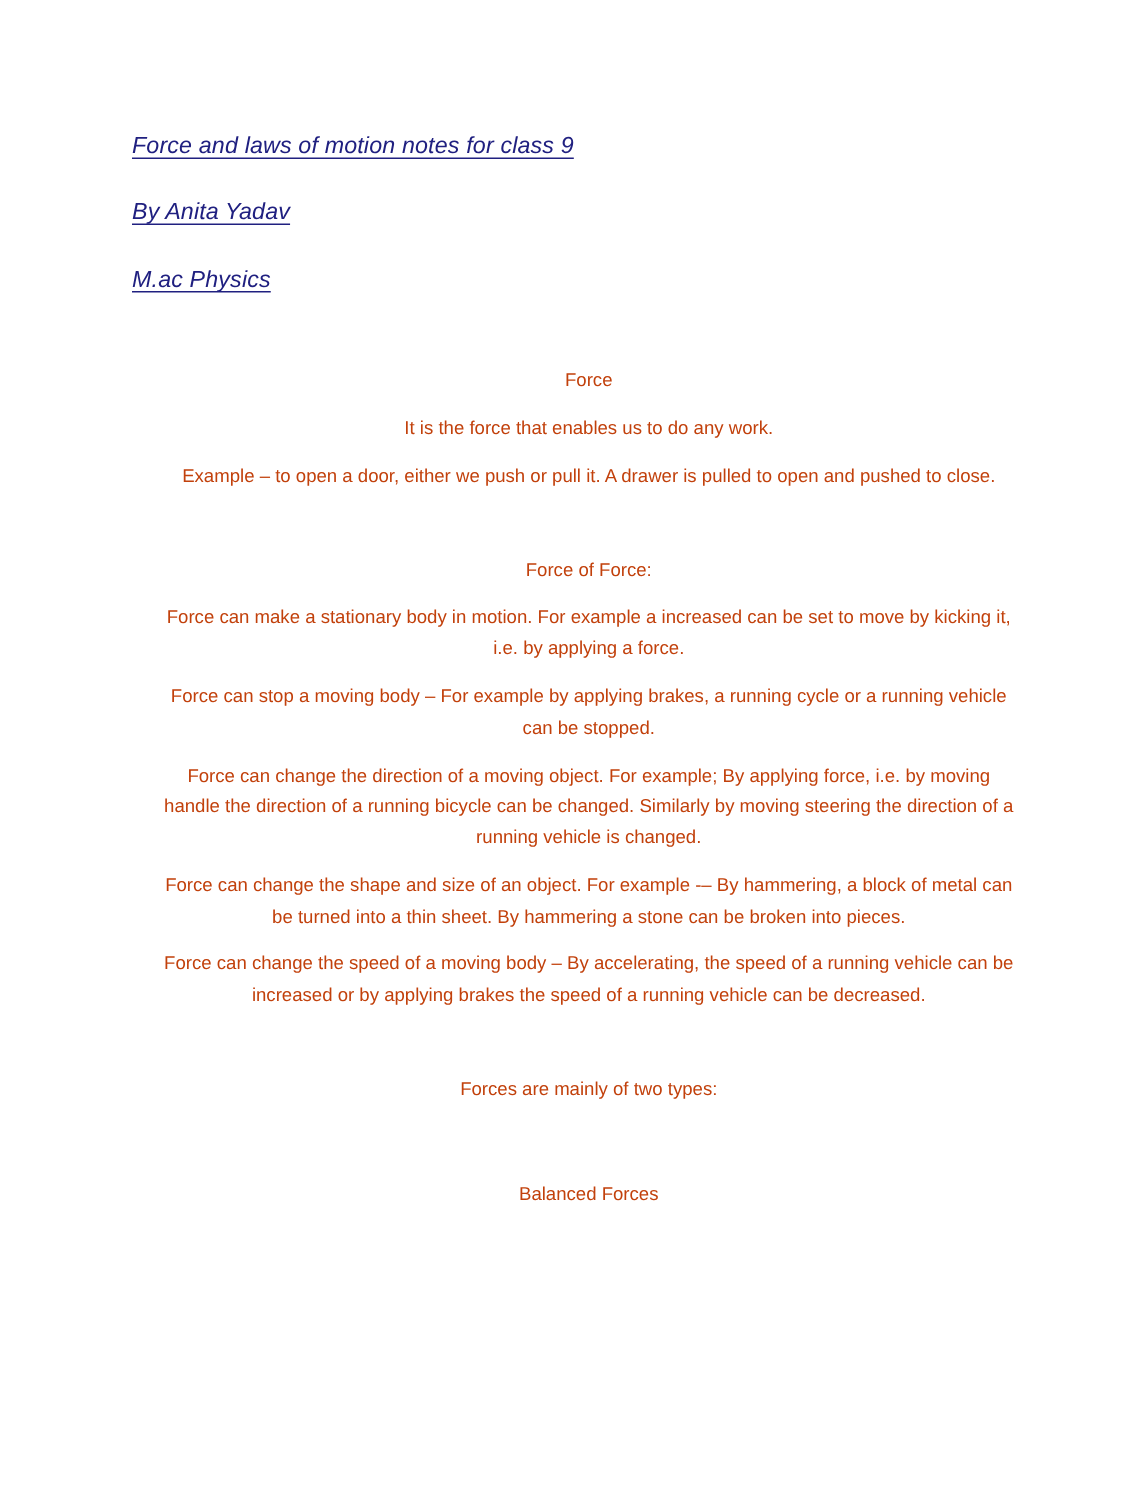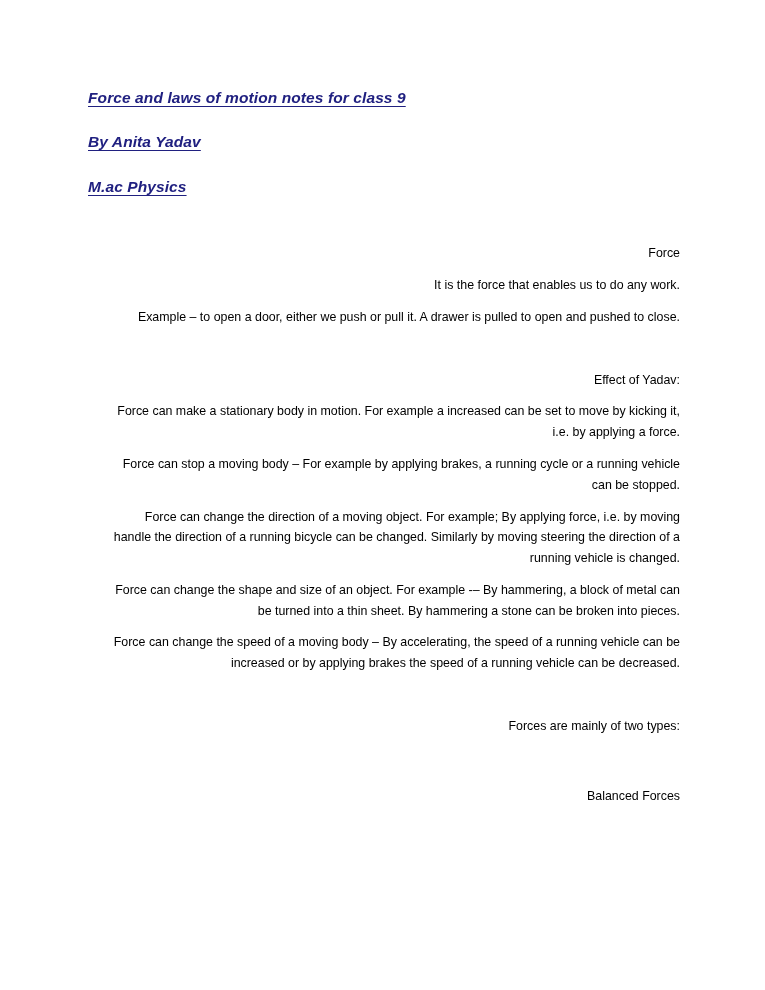--- a/index.html
+++ b/index.html
@@ -26,45 +26,45 @@
     overflow: hidden;
   }
 
   .doc-headings {
     margin: 0 0 0 0;
   }
 
   .doc-heading {
     display: block;
     font-size: 15.5px;
-    font-weight: bold;
+    font-weight: normal;
     font-style: italic;
     color: #202080;
     text-decoration: underline;
     text-underline-offset: 3px;
     letter-spacing: 0.1px;
     line-height: 1.25;
     margin: 0 0 25px 0;
     width: max-content;
     max-width: 100%;
     text-align: center;
   }
   .doc-heading:last-child { margin-bottom: 5px; }
 
   .body-block {
     margin-top: 47px;
   }
 
   .para {
     font-size: 12.4px;
     line-height: 20.8px;
-    color: #000000;
+    color: #c2410c;
     margin: 0 0 11px 17px;
     max-width: 592px;
-    text-align: right;
+    text-align: center;
   }
 
   
   .section-gap { height: 31px; }
   .section-gap.large { height: 38px; }
 </style>
 </head>
 <body>
 
 <div class="page">
@@ -76,21 +76,21 @@
   </div>
 
   <div class="body-block">
 
     <p class="para">Force</p>
     <p class="para">It is the force that enables us to do any work.</p>
     <p class="para">Example – to open a door, either we push or pull it. A drawer is pulled to open and pushed to close.</p>
 
     <div class="section-gap"></div>
 
-    <p class="para">Effect of Yadav:</p>
+    <p class="para">Force of Force:</p>
     <p class="para">Force can make a stationary body in motion. For example a increased can be set to move by kicking it, i.e. by applying a force.</p>
     <p class="para">Force can stop a moving body – For example by applying brakes, a running cycle or a running vehicle can be stopped.</p>
     <p class="para">Force can change the direction of a moving object. For example; By applying force, i.e. by moving handle the direction of a running bicycle can be changed. Similarly by moving steering the direction of a running vehicle is changed.</p>
     <p class="para">Force can change the shape and size of an object. For example -– By hammering, a block of metal can be turned into a thin sheet. By hammering a stone can be broken into pieces.</p>
     <p class="para">Force can change the speed of a moving body – By accelerating, the speed of a running vehicle can be increased or by applying brakes the speed of a running vehicle can be decreased.</p>
 
     <div class="section-gap"></div>
 
     <p class="para">Forces are mainly of two types:</p>
 

